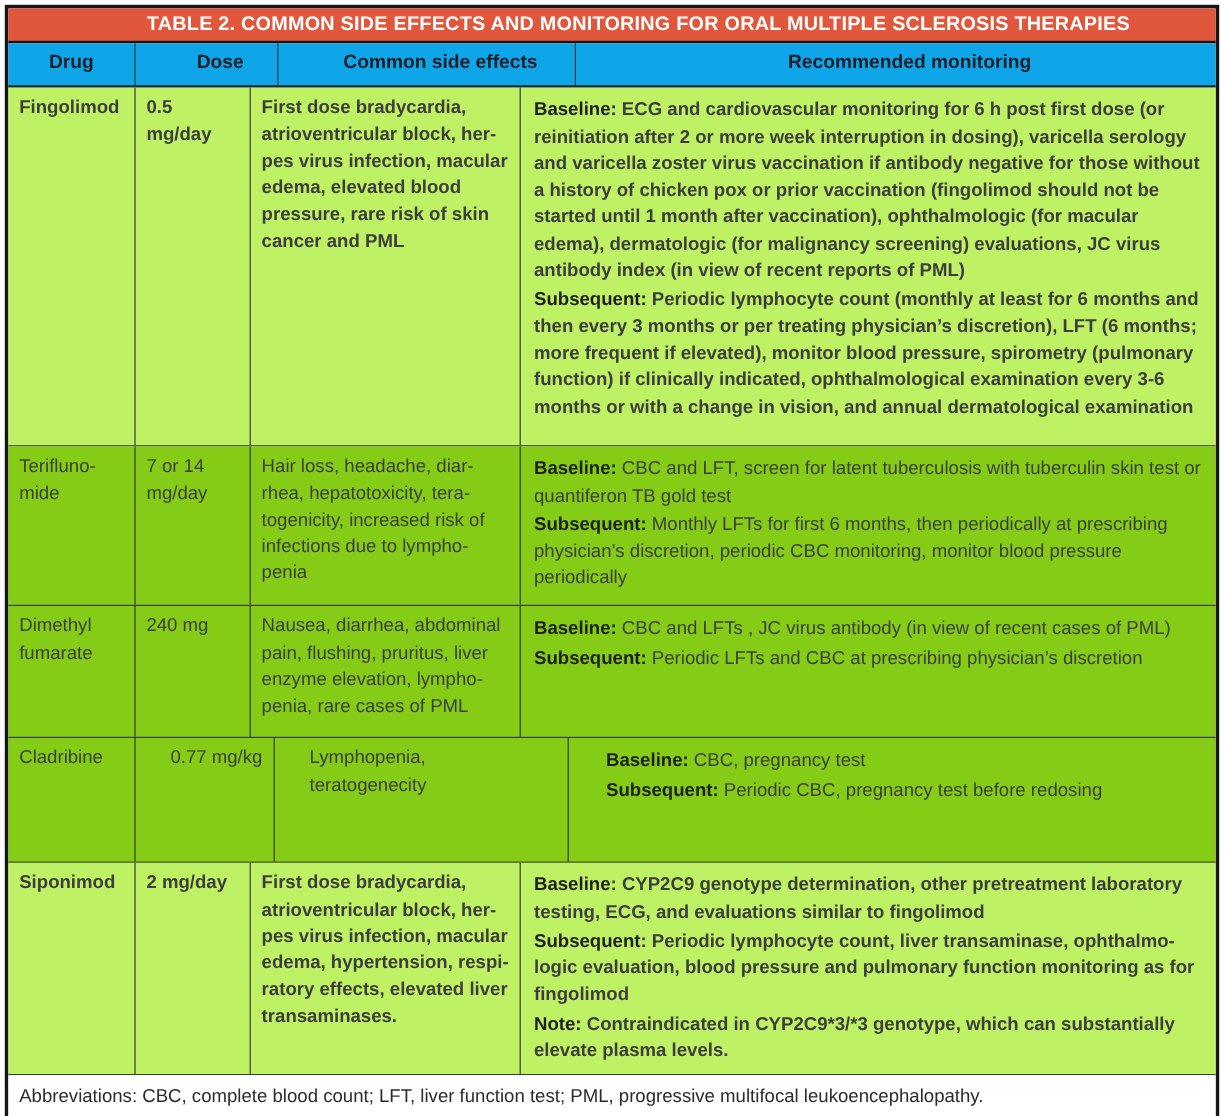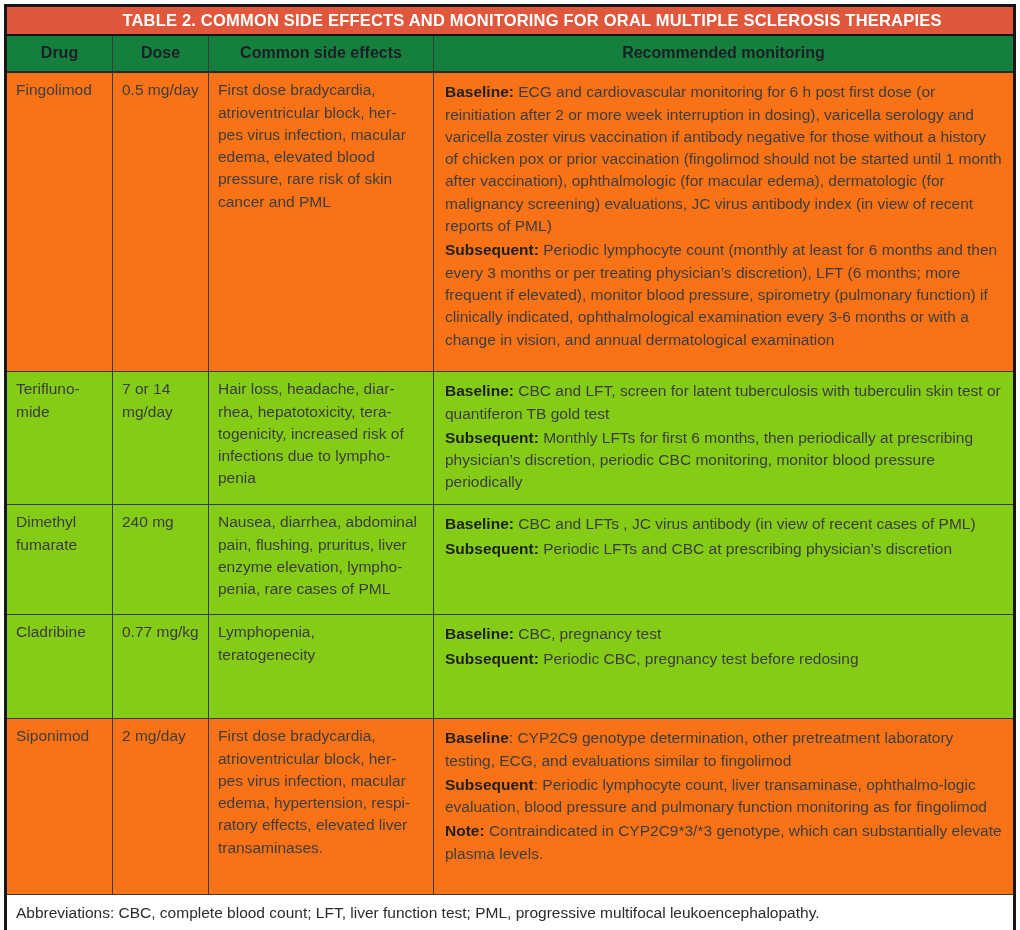--- a/index.html
+++ b/index.html
@@ -26,47 +26,48 @@
     padding-left: 44px;
   }
 
   .grid-row {
     display: grid;
     grid-template-columns: 106px 96px 225px 1fr;
     border-bottom: 1px solid #3a3a3a;
   }
 
   .header-row {
-    background: #15803d;
+    background: #0ea5e9;
     border-bottom: 2px solid #2a2a2a;
+    gap: 23px;
   }
   .header-row .cell {
     font-weight: bold;
     color: #1e1e28;
     font-size: 16px;
     text-align: center;
     padding: 6px 4px 7px;
   }
 
   .cell {
     border-right: 1px solid #3a3a3a;
     padding: 6px 8px 6px 9px;
     font-size: 15.5px;
     line-height: 22.3px;
     color: #3d3d3d;
   }
   .cell:last-child { border-right: none; }
 
-  .peach { background: #f97316; }
+  .peach { background: #bef264; font-weight: bold; }
   .cream { background: #84cc16; }
 
   .r1 { min-height: 299px; }
   .r2 { min-height: 133px; }
   .r3 { min-height: 110px; }
-  .r4 { min-height: 104px; }
+  .r4 { min-height: 104px; gap: 20px; }
   .r5 { min-height: 176px; }
 
   .pre { white-space: pre-line; }
 
   .mon-cell p { margin: 2px; }
   .mon-cell b, .header-row .cell { font-family: "Liberation Sans", sans-serif; }
   .mon-cell b { color: #1f1f1f; }
 
   .footer-row {
     background: #ffffff;

